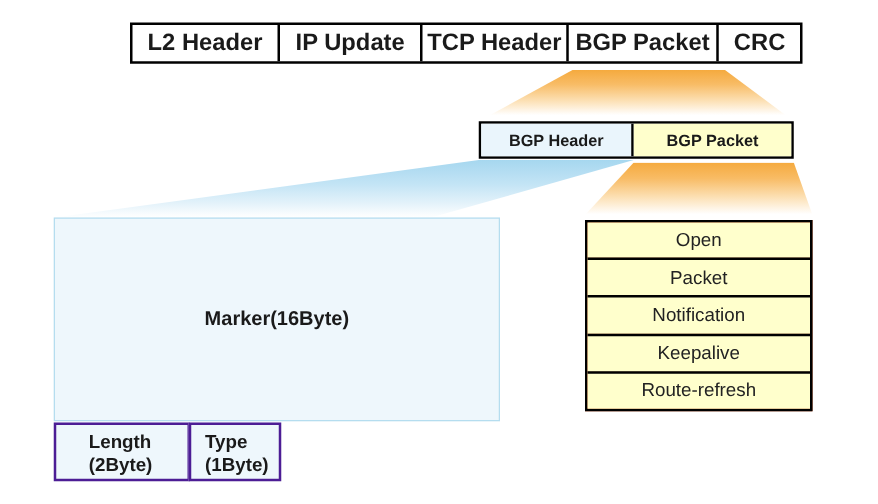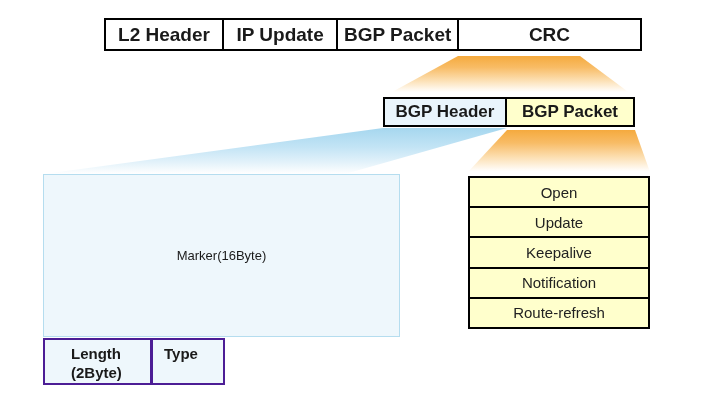--- a/index.html
+++ b/index.html
@@ -59,35 +59,35 @@
   
   .message-row {
     position: absolute;
     left: 383px; top: 97px;
     width: 252px; height: 30px;
     display: flex;
     border: 2px solid #000;
   }
   .message-row .cell {
     display: flex; align-items: center; justify-content: center;
-    font-size: 17px; font-weight: 700;
+    font-size: 13px; font-weight: 700;
     white-space: nowrap;
   }
   .cell-bgp-header { flex: 0 0 122px; background: #eaf5fc; border-right: 2px solid #000; }
   .cell-bgp-packet { flex: 1 1 auto; background: #ffffcc; }
 
   
   .marker-box {
     position: absolute;
     left: 43px; top: 174px;
     width: 357px; height: 163px;
     background: #eef7fc;
     border: 1px solid #b5ddef;
     display: flex; align-items: center; justify-content: center;
-    font-size: 13px; font-weight: 400;
+    font-size: 16px; font-weight: 700;
   }
   .field-cell {
     position: absolute;
     top: 338px; height: 47px;
     background: #eef7fc;
     border: 2px solid #4c1d95;
     font-size: 15px; font-weight: 700;
     line-height: 19px;
     padding-top: 4px;
   }
@@ -114,20 +114,21 @@
   .type-stack .stack-row:first-child { border-top: none; }
 </style>
 </head>
 <body>
 
 <div class="canvas">
 
   <div class="frame-row">
     <div class="cell c-l2">L2 Header</div>
     <div class="cell c-ip">IP Update</div>
+    <div class="cell c-tcp">TCP Header</div>
     <div class="cell c-bgp">BGP Packet</div>
     <div class="cell c-crc">CRC</div>
   </div>
 
   <div class="funnel funnel-orange-top"></div>
 
   <div class="message-row">
     <div class="cell cell-bgp-header">BGP Header</div>
     <div class="cell cell-bgp-packet">BGP Packet</div>
   </div>
@@ -138,23 +139,24 @@
 
   <div class="marker-box">Marker(16Byte)</div>
 
   <div class="field-cell length-cell">
     <div>Length</div>
     <div>(2Byte)</div>
   </div>
 
   <div class="field-cell type-cell">
     <div>Type</div>
+    <div>(1Byte)</div>
   </div>
 
   <div class="type-stack">
     <div class="stack-row">Open</div>
-    <div class="stack-row">Update</div>
+    <div class="stack-row">Packet</div>
+    <div class="stack-row">Notification</div>
     <div class="stack-row">Keepalive</div>
-    <div class="stack-row">Notification</div>
     <div class="stack-row">Route-refresh</div>
   </div>
 
 </div>
 
 </body></html>

